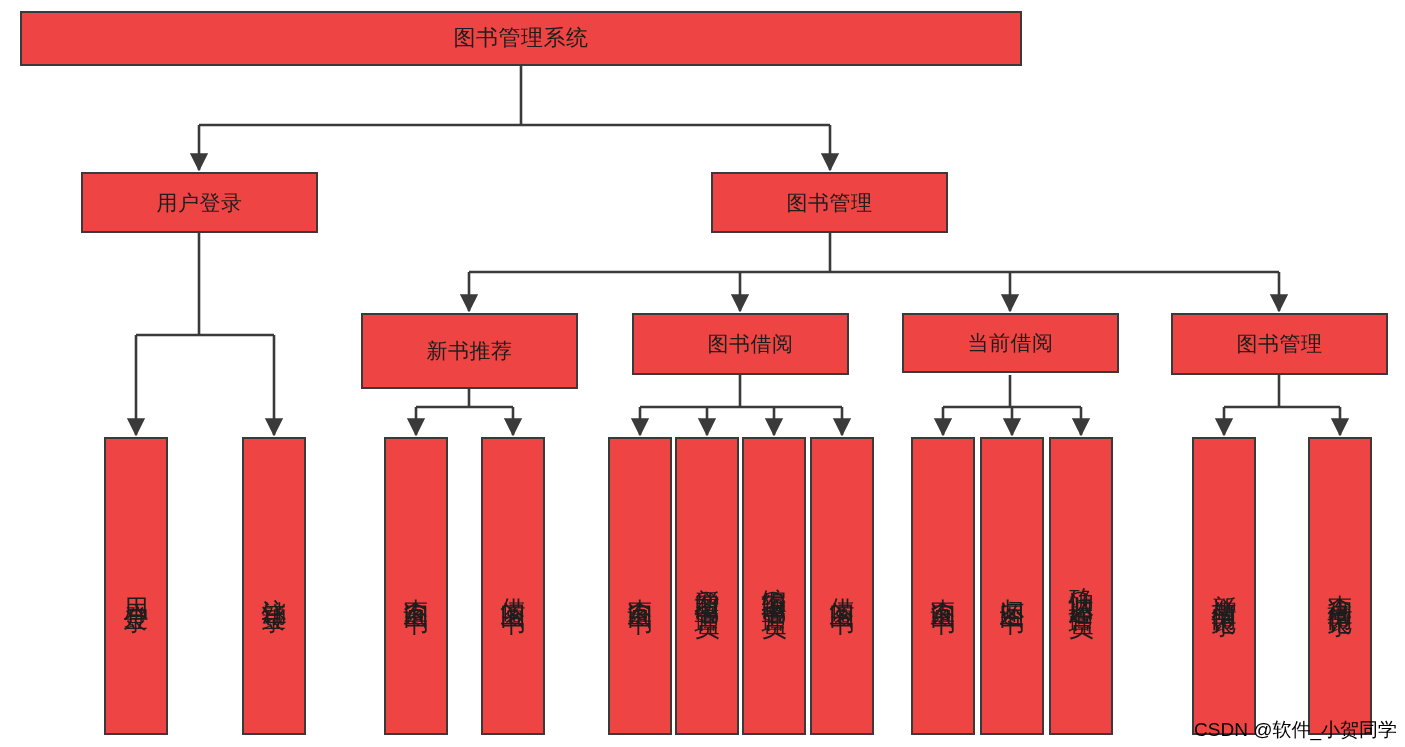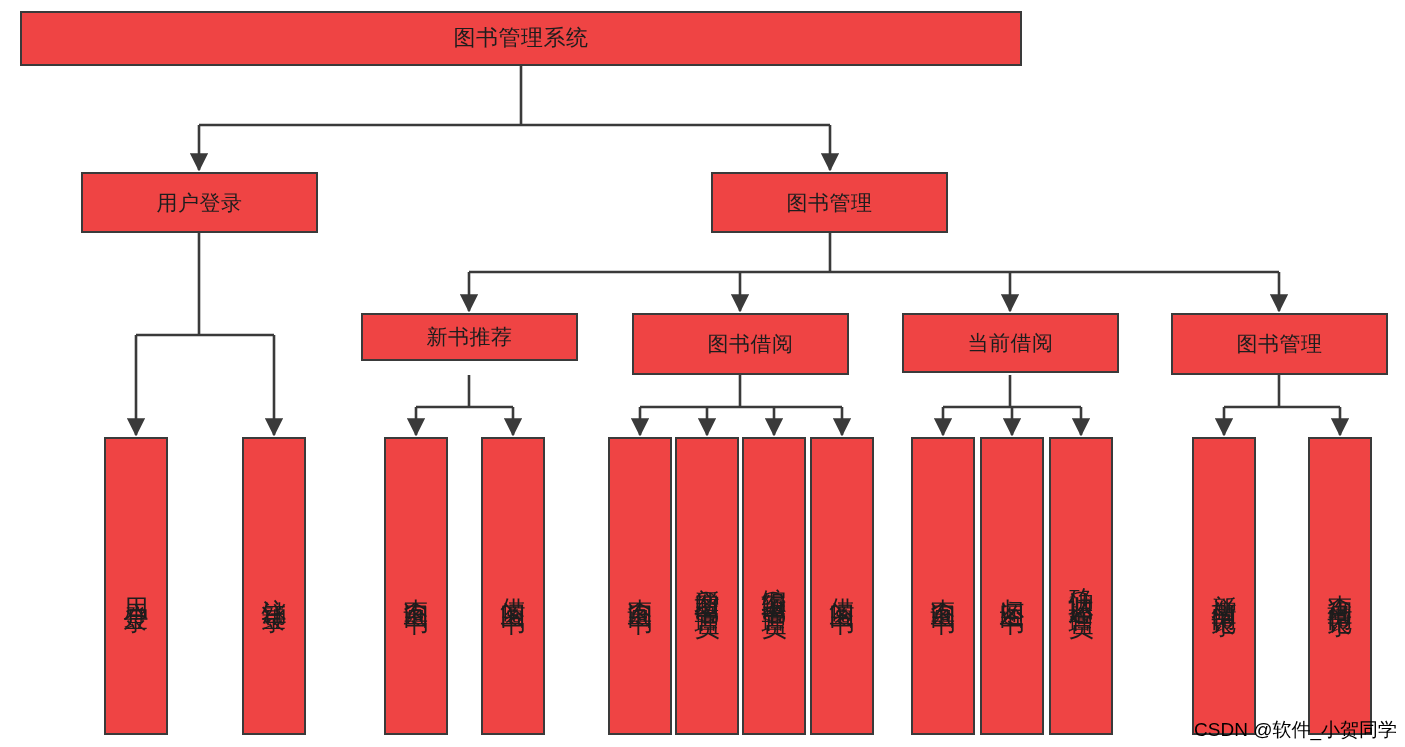--- a/index.html
+++ b/index.html
@@ -129,21 +129,21 @@
     <span class="node-label">图书管理系统</span>
   </div>
 
   <div class="node h-node" style="left:81px; top:172px; width:237px; height:61px;">
     <span class="node-label">用户登录</span>
   </div>
   <div class="node h-node" style="left:711px; top:172px; width:237px; height:61px;">
     <span class="node-label">图书管理</span>
   </div>
 
-  <div class="node h-node" style="left:361px; top:313px; width:217px; height:48px;">
+  <div class="node h-node" style="left:361px; top:313px; width:217px; height:76px;">
     <span class="node-label">新书推荐</span>
   </div>
   <div class="node h-node" style="left:632px; top:313px; width:217px; height:62px;padding-left:20px;">
     <span class="node-label">图书借阅</span>
   </div>
   <div class="node h-node" style="left:902px; top:313px; width:217px; height:60px;">
     <span class="node-label">当前借阅</span>
   </div>
   <div class="node h-node" style="left:1171px; top:313px; width:217px; height:62px;">
     <span class="node-label">图书管理</span>

